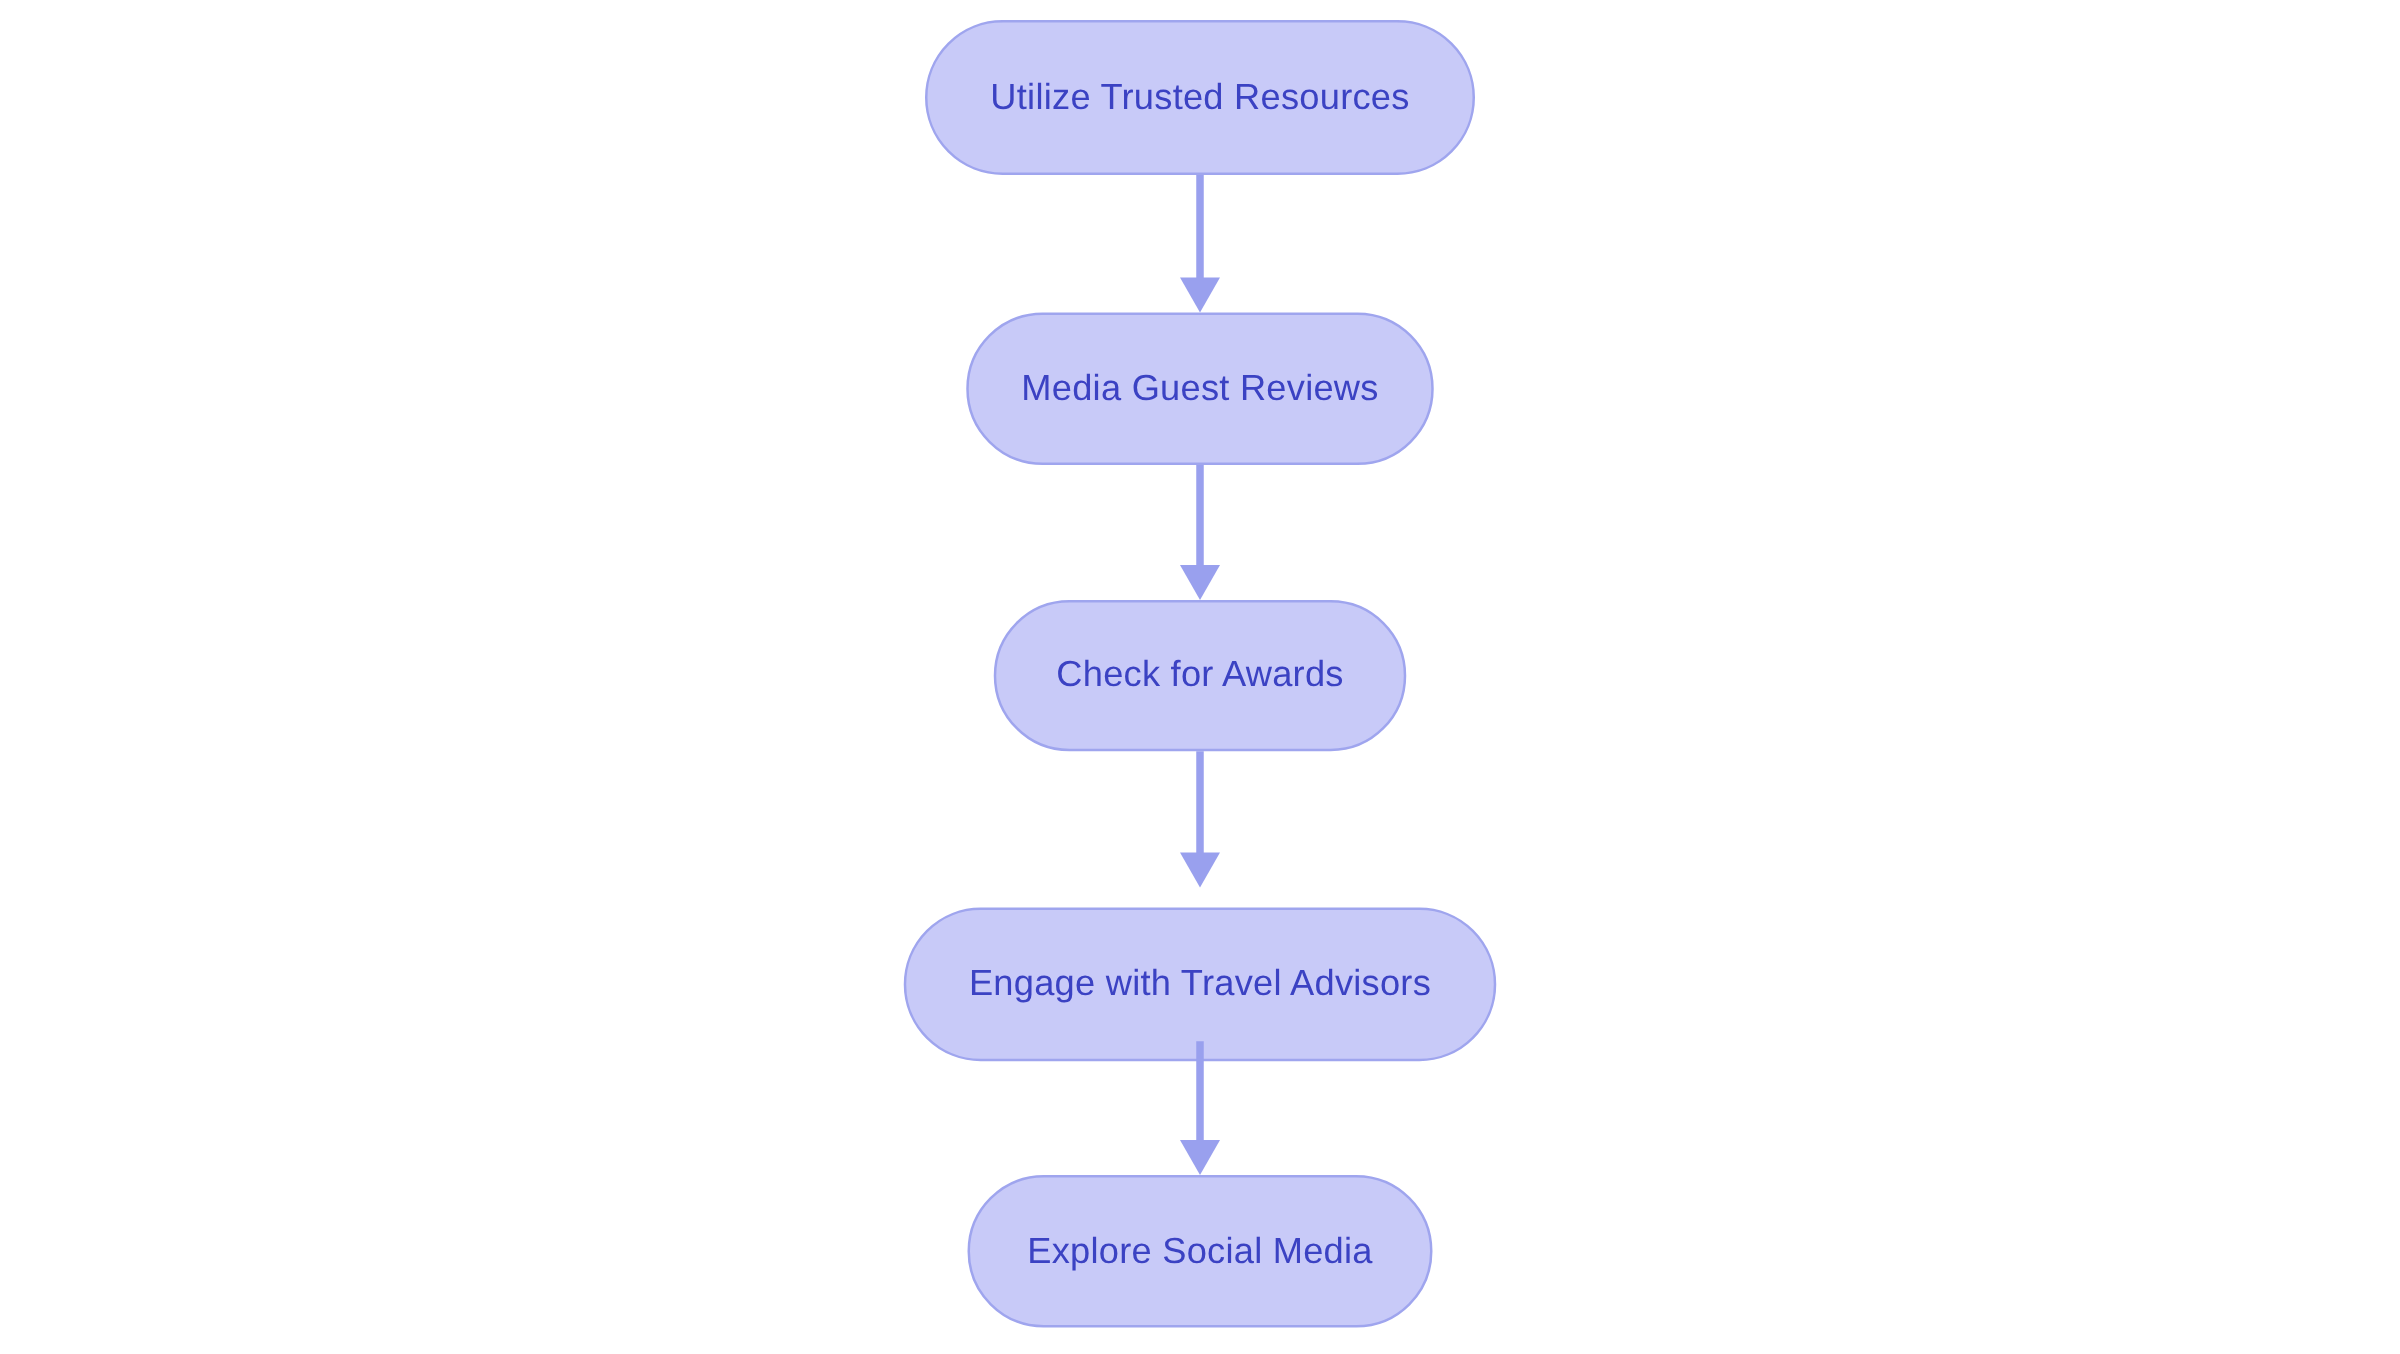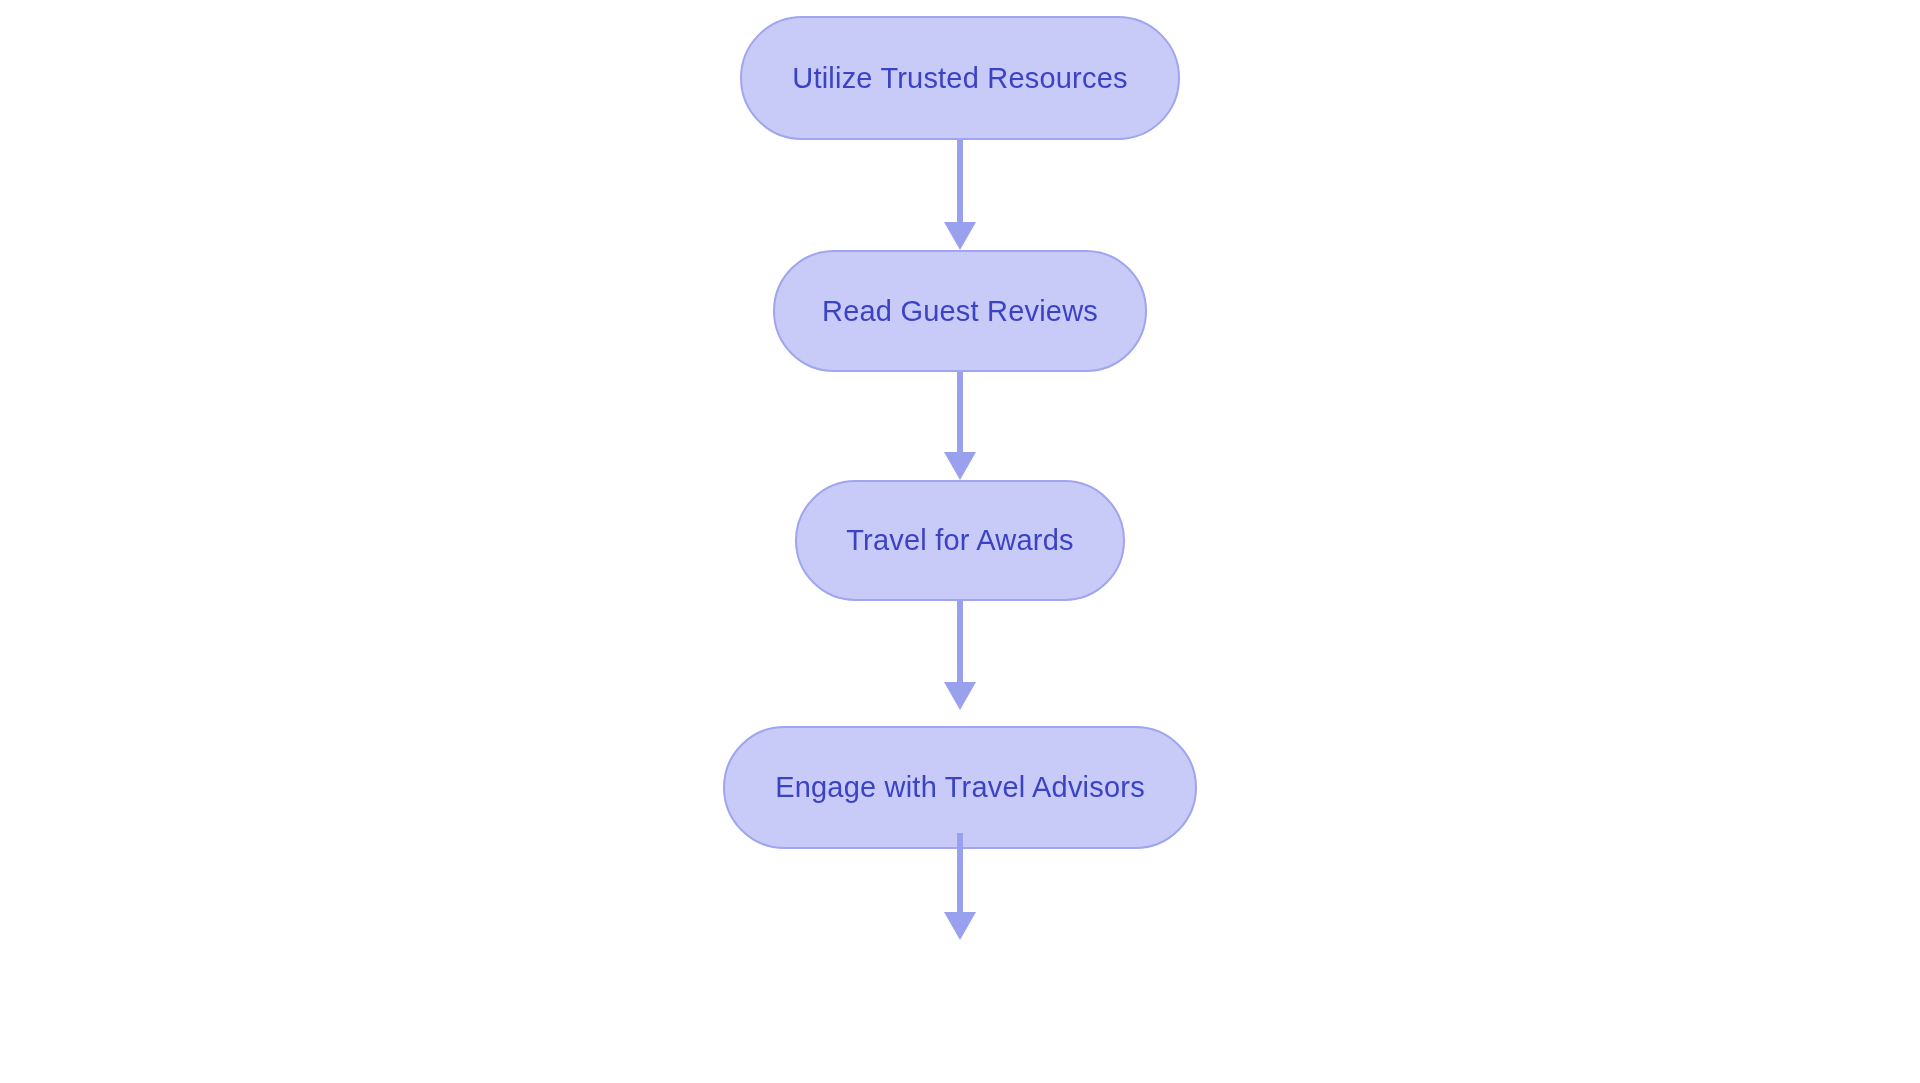--- a/index.html
+++ b/index.html
@@ -75,40 +75,43 @@
   <div class="node node-1">
     <span>Utilize Trusted Resources</span>
   </div>
 
   <div class="arrow arrow-1">
     <div class="stem"></div>
     <div class="head"></div>
   </div>
 
   <div class="node node-2">
-    <span>Read Guest Reviews</span>
+    <span>Media Guest Reviews</span>
   </div>
 
   <div class="arrow arrow-2">
     <div class="stem"></div>
     <div class="head"></div>
   </div>
 
   <div class="node node-3">
-    <span>Travel for Awards</span>
+    <span>Check for Awards</span>
   </div>
 
   <div class="arrow arrow-3">
     <div class="stem"></div>
     <div class="head"></div>
   </div>
 
   <div class="node node-4">
     <span>Engage with Travel Advisors</span>
   </div>
 
   <div class="arrow arrow-4">
     <div class="stem"></div>
     <div class="head"></div>
   </div>
 
+  <div class="node node-5">
+    <span>Explore Social Media</span>
+  </div>
 
 </div>
 
 </body></html>

